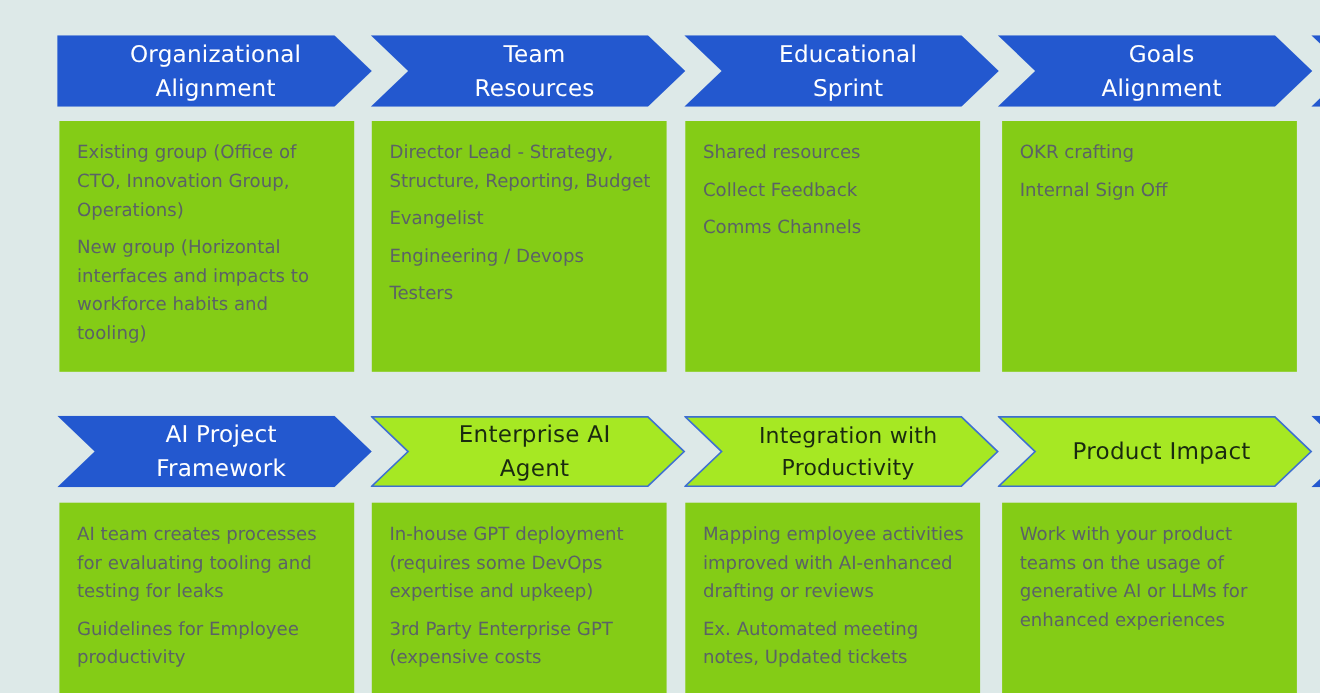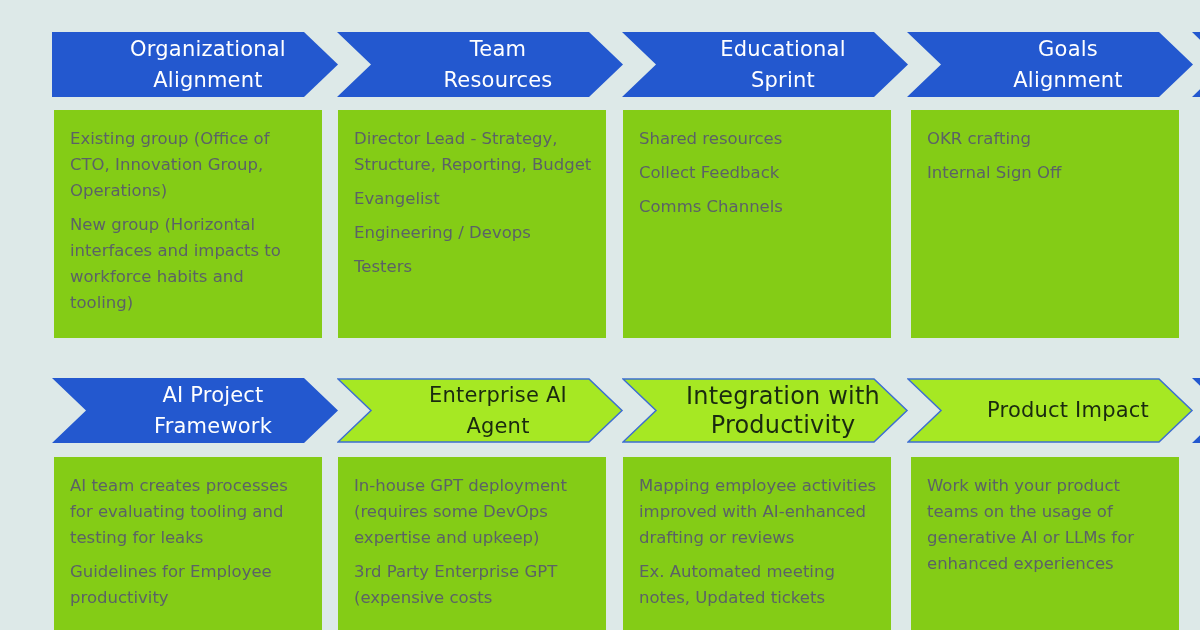--- a/index.html
+++ b/index.html
@@ -5,21 +5,20 @@
   html, body { margin: 0; padding: 0; }
   body {
     width: 1200px; height: 630px; overflow: hidden;
     background: #dde9e8;
     font-family: "DejaVu Sans", "Liberation Sans", sans-serif;
     position: relative;
   }
   .chev {
     position: absolute;
     height: 65px;
-    padding-left: 24px;
   }
   .chev svg { position: absolute; left: 0; top: 0; }
   .chev .label {
     position: absolute; left: 0; top: 0; width: 100%; height: 100%;
     display: flex; align-items: center; justify-content: center;
     text-align: center;
     font-size: 21px; line-height: 31px;
     letter-spacing: 0.2px;
   }
   .chev.blue .label { color: #ffffff; }
@@ -128,21 +127,21 @@
       <div>
         <div>Enterprise AI</div>
         <div>Agent</div>
       </div>
     </div>
 </div>
 <div class="chev green" style="left:622px; top:378px; width:288px;">
   <svg width="288" height="65">
       <polygon points="1,1 252,1 285,32.5 252,64 1,64 34,32.5" fill="#a6e823" stroke="#3d6fd0" stroke-width="1.5"></polygon>
     </svg>
-  <div class="label" style="padding-left:10px;box-sizing:border-box;font-size:24px;line-height:29px;">
+  <div class="label" style="padding-left:10px;box-sizing:border-box;font-size:20px;line-height:29px;">
       <div>
         <div>Integration with</div>
         <div>Productivity</div>
       </div>
     </div>
 </div>
 <div class="chev green" style="left:907px; top:378px; width:288px;">
   <svg width="288" height="65">
       <polygon points="1,1 252,1 285,32.5 252,64 1,64 34,32.5" fill="#a6e823" stroke="#3d6fd0" stroke-width="1.5"></polygon>
     </svg>

